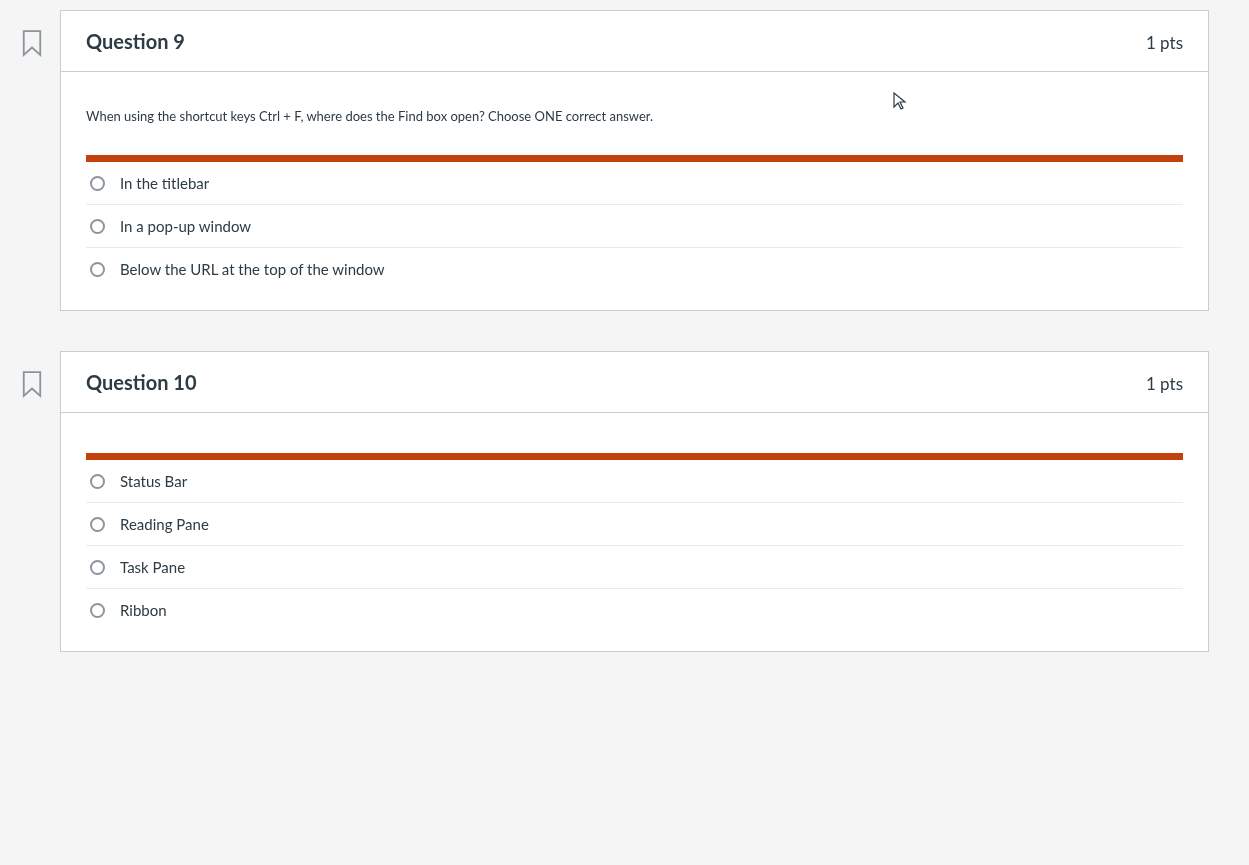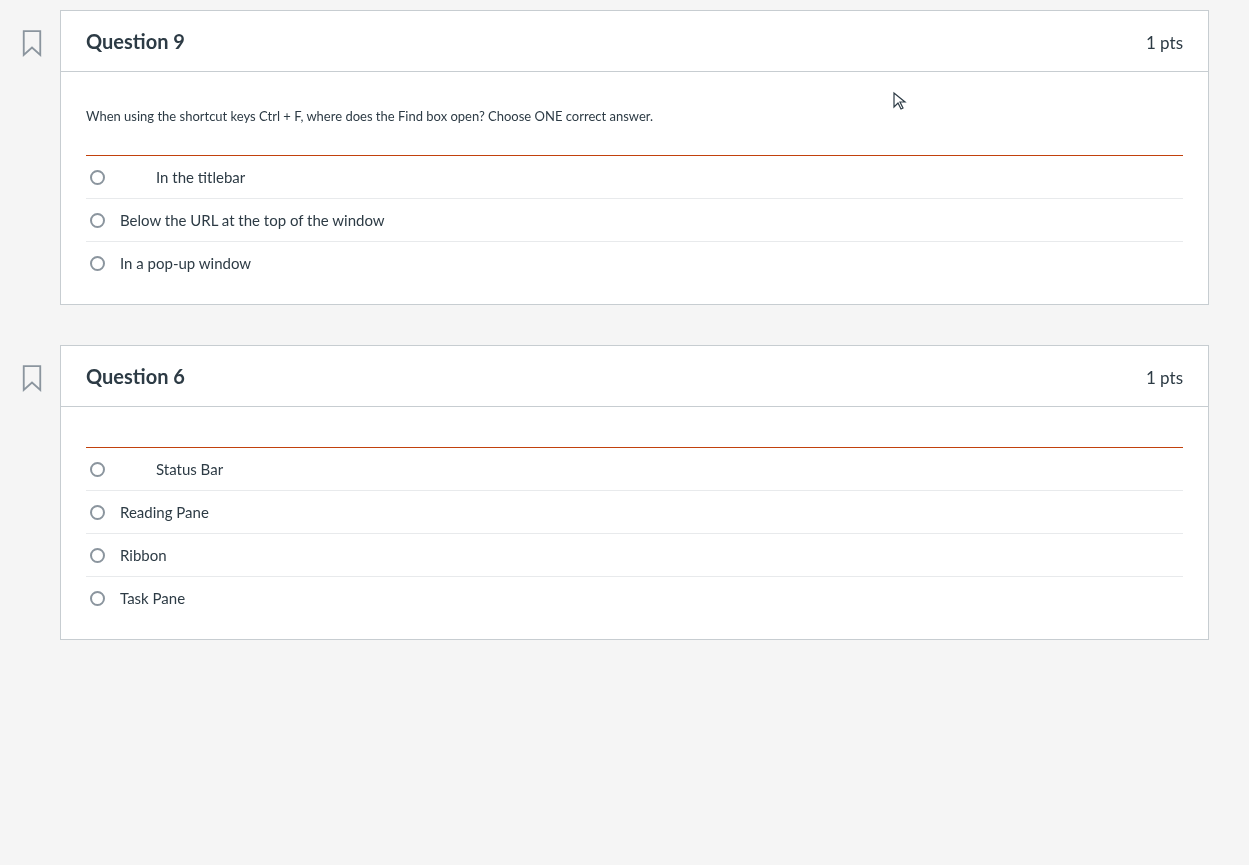--- a/index.html
+++ b/index.html
@@ -61,22 +61,21 @@
       margin-top: 5px;
     }
     .answer-row {
       display: flex;
       align-items: center;
       padding: 12px 4px;
       border-top: 1px solid #e8eaec;
       cursor: pointer;
     }
     .answer-row:first-child {
-      border-top: 1px solid #c2410c;
-      gap: 36px;
+      border-top: 7px solid #c2410c;
     }
     .answer-radio {
       width: 15px;
       height: 15px;
       border: 2px solid #8b959e;
       border-radius: 50%;
       margin-right: 15px;
       flex-shrink: 0;
       background: #fff;
     }
@@ -113,53 +112,53 @@
       </svg>
     </div>
     <div class="question-text">When using the shortcut keys Ctrl + F, where does the Find box open? Choose ONE correct answer.</div>
     <div class="answers">
       <div class="answer-row">
         <div class="answer-radio"></div>
         <div class="answer-label">In the titlebar</div>
       </div>
       <div class="answer-row">
         <div class="answer-radio"></div>
-        <div class="answer-label">Below the URL at the top of the window</div>
+        <div class="answer-label">In a pop-up window</div>
       </div>
       <div class="answer-row">
         <div class="answer-radio"></div>
-        <div class="answer-label">In a pop-up window</div>
+        <div class="answer-label">Below the URL at the top of the window</div>
       </div>
     </div>
   </div>
 </div>
 
 <div class="question-card">
   <div class="bookmark-icon">
     <svg viewBox="0 0 24 30" fill="none">
       <path d="M3 2 L21 2 L21 28 L12 20 L3 28 Z" stroke="#8b959e" stroke-width="2" fill="none"></path>
     </svg>
   </div>
   <div class="question-header">
-    <div class="question-title">Question 6</div>
+    <div class="question-title">Question 10</div>
     <div class="question-points">1 pts</div>
   </div>
   <div class="question-body">
     <div class="answers">
       <div class="answer-row">
         <div class="answer-radio"></div>
         <div class="answer-label">Status Bar</div>
       </div>
       <div class="answer-row">
         <div class="answer-radio"></div>
         <div class="answer-label">Reading Pane</div>
       </div>
       <div class="answer-row">
         <div class="answer-radio"></div>
-        <div class="answer-label">Ribbon</div>
+        <div class="answer-label">Task Pane</div>
       </div>
       <div class="answer-row">
         <div class="answer-radio"></div>
-        <div class="answer-label">Task Pane</div>
+        <div class="answer-label">Ribbon</div>
       </div>
     </div>
   </div>
 </div>
 
 </body></html>

